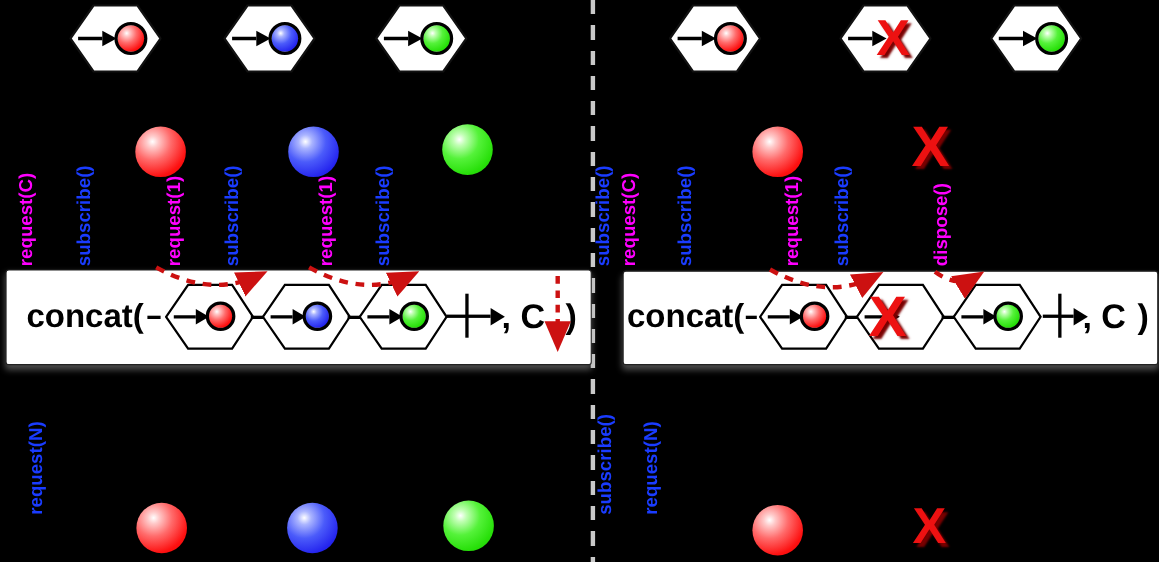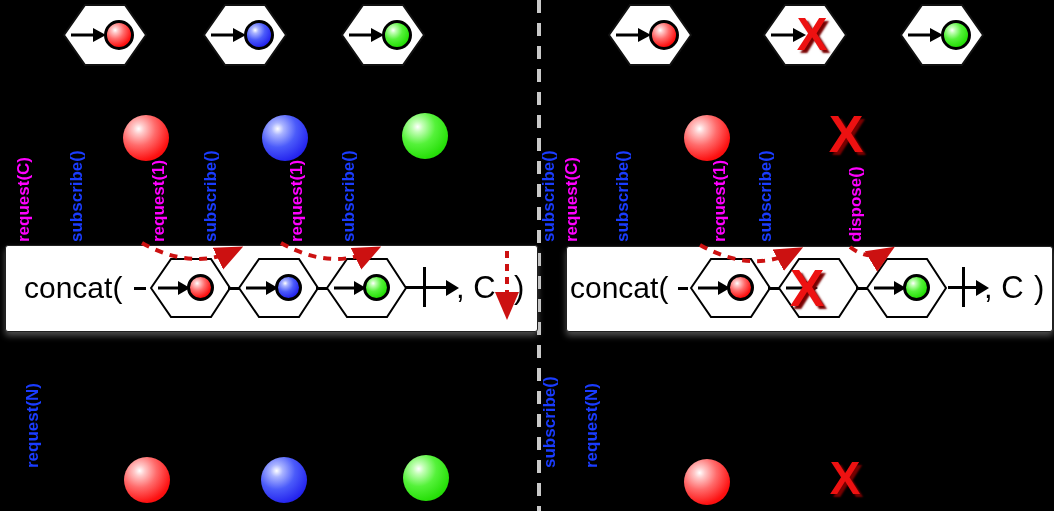--- a/index.html
+++ b/index.html
@@ -16,21 +16,21 @@
   .ball.blue{background:radial-gradient(circle at 34% 30%, #ffffff 0%, #aab4ff 14%, #4b5bfa 42%, #2424ee 75%, #1818cf 100%);}
   .ball.green{background:radial-gradient(circle at 34% 30%, #ffffff 0%, #c2ffb5 12%, #55f23a 40%, #28e00a 72%, #17c400 100%);}
   
   .vlabel{position:absolute;height:20px;line-height:20px;white-space:nowrap;
     font-weight:bold;font-size:17px;transform-origin:0 100%;transform:rotate(-90deg);}
   .vlabel.blue{color:#1a3cff;}
   .vlabel.magenta{color:#ff00ff;}
   
   .band{position:absolute;background:#fff;border:1px solid #222;border-radius:3px;
     box-shadow:0 4px 6px rgba(170,170,170,0.45);}
-  .bandtext{position:absolute;color:#000;font-weight:normal;}
+  .bandtext{position:absolute;color:#000;font-weight:bold;}
   .bdash{position:absolute;height:3px;background:#000;}
   .bline{position:absolute;height:3px;background:#000;}
   .btick{position:absolute;width:3px;height:40px;background:#000;}
   .barrow{position:absolute;width:0;height:0;border-left:13px solid #000;
     border-top:8px solid transparent;border-bottom:8px solid transparent;}
   .hexsvg{position:absolute;}
   .xmark{position:absolute;color:#ed1111;font-weight:bold;text-align:center;
     text-shadow:3px 3px 2px #7a0000;}
   .overlay{position:absolute;left:0;top:0;pointer-events:none;z-index:6;}
 </style>

